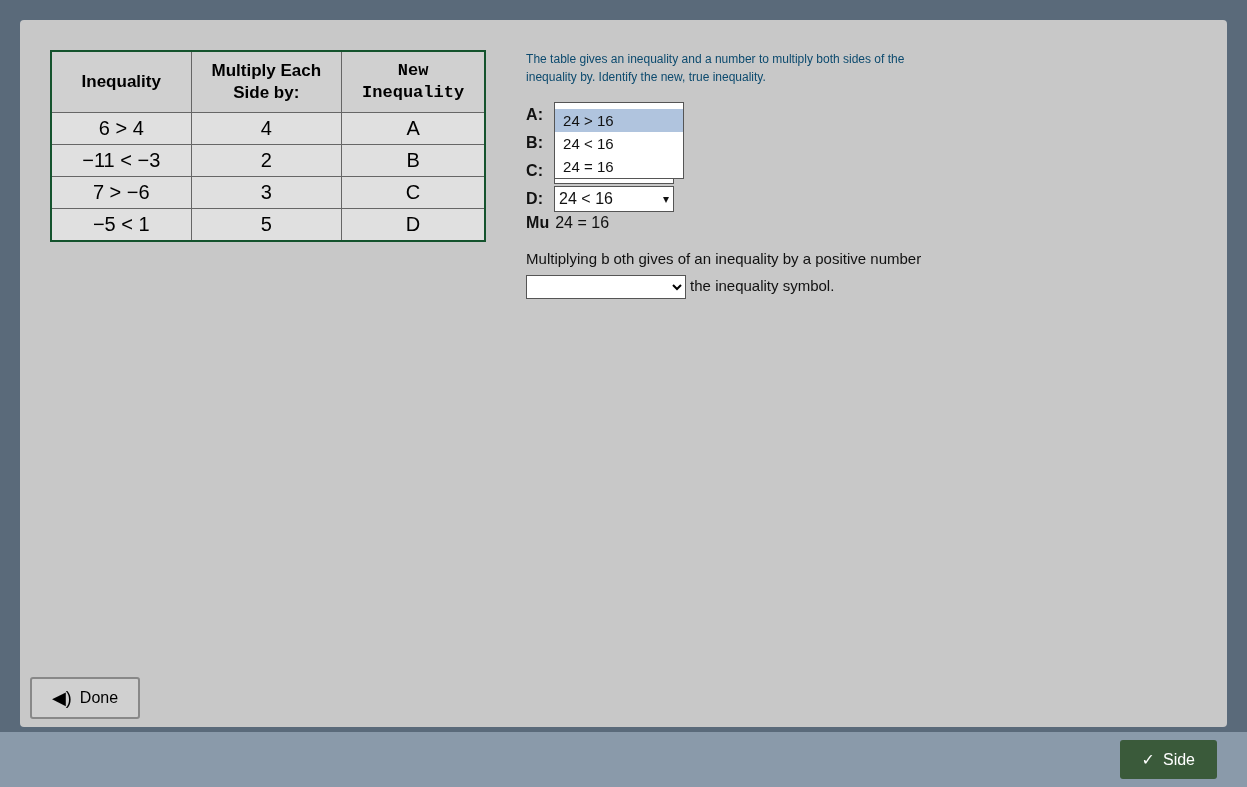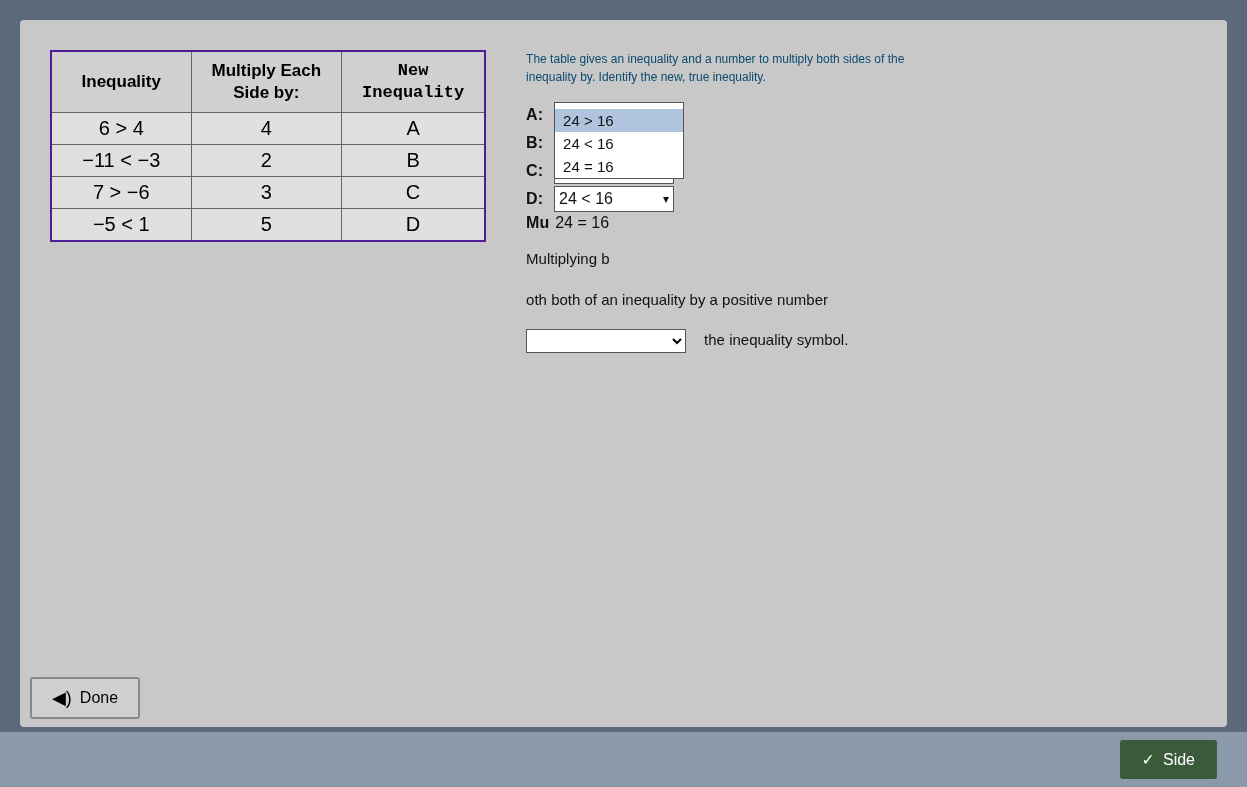--- a/index.html
+++ b/index.html
@@ -27,21 +27,21 @@
       gap: 40px;
     }
 
     
     .table-section {
       flex: 0 0 auto;
     }
 
     .inequality-table {
       border-collapse: collapse;
-      border: 2px solid #4c1d95;
+      border: 2px solid #14532d;
       background: #701a75;
     }
 
     .inequality-table th,
     .inequality-table td {
       border: 1.5px solid #666;
       padding: 0;
       text-align: center;
       font-size: 18px;
     }
@@ -124,21 +124,21 @@
       background: #b0c4de;
     }
 
     .multiply-text {
       font-size: 15px;
       color: #111;
       line-height: 1.5;
       max-width: 400px;
       display: flex;
       align-items: flex-start;
-      gap: 18px;
+      gap: 4px;
       flex-wrap: wrap;
     }
 
     .multiply-select {
       border: 1px solid #555;
       background: white;
       font-size: 14px;
       padding: 1px 4px;
       height: 24px;
       min-width: 160px;
@@ -296,21 +296,21 @@
 
       <div class="answer-row">
         <span class="answer-label">Mu</span>
         <span>24 = 16</span>
       </div>
 
     </div>
 
     <div class="multiply-text">
       <span>Multiplying b</span>
-      <span>oth both of an inequality by a positive number</span>
+      <span>oth gives of an inequality by a positive number</span>
       <select class="multiply-select">
         <option value=""></option>
         <option value="reverses">reverses</option>
         <option value="preserves">preserves</option>
         <option value="changes">changes</option>
       </select>
       <span>the inequality symbol.</span>
     </div>
 
   </div>

